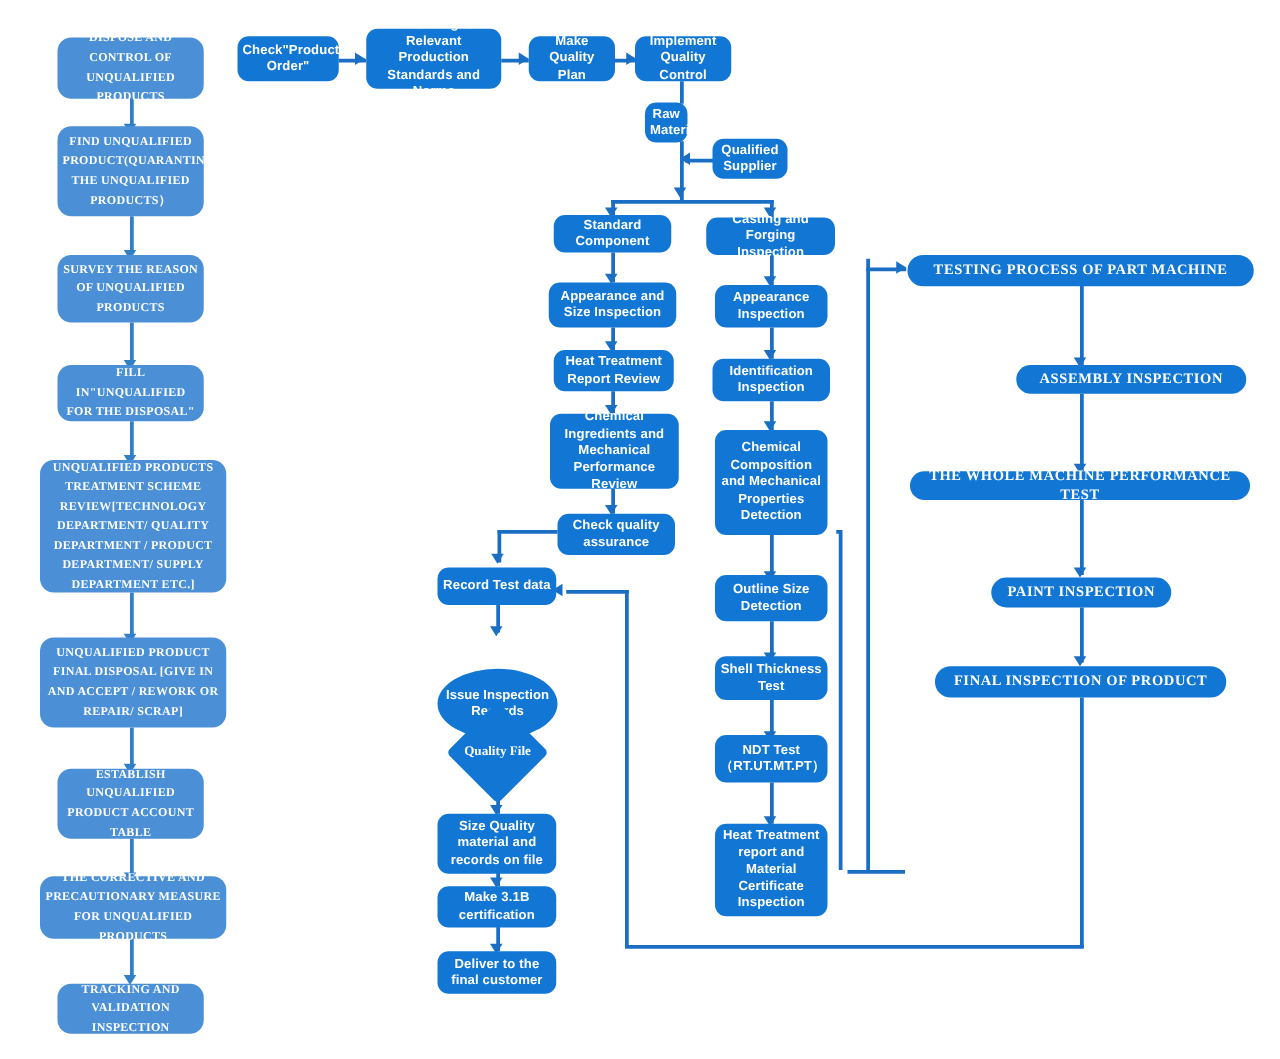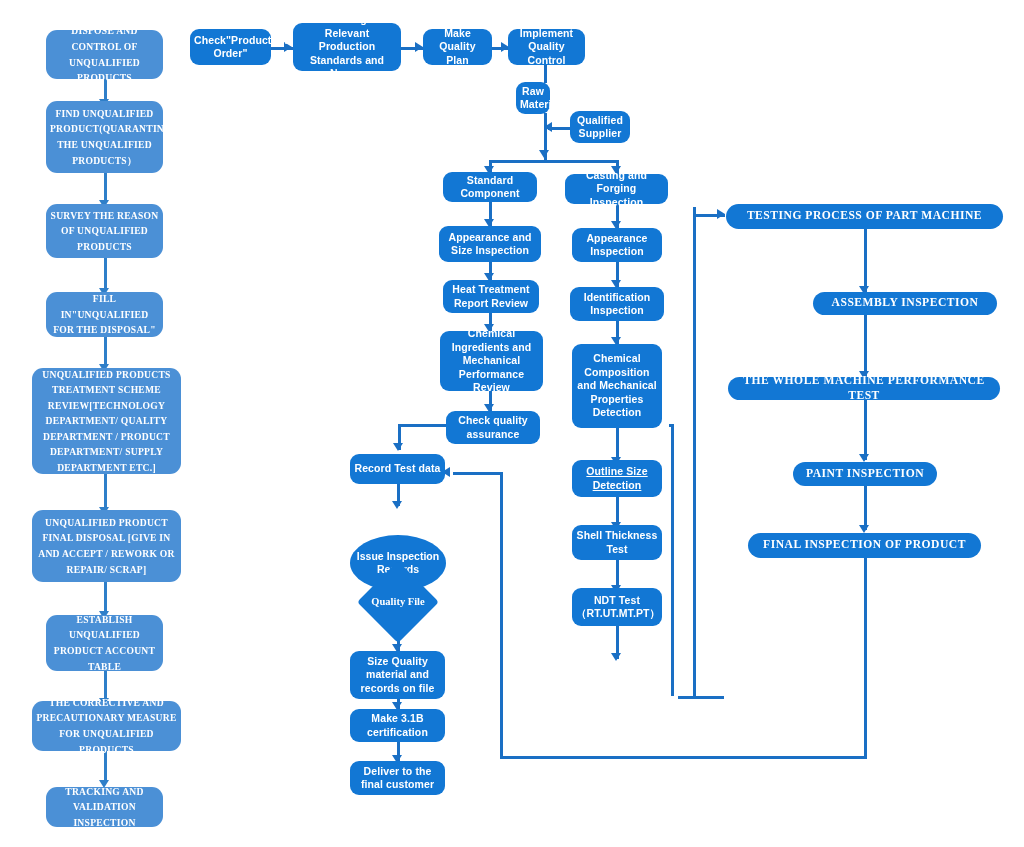--- a/index.html
+++ b/index.html
@@ -255,32 +255,35 @@
     </div>
 
   <div class="node rr" style="left:570px; top:287px; width:94px; height:34px;">
     <span>Identification Inspection</span>
     </div>
 
   <div class="node rr" style="left:572px; top:344px; width:90px; height:84px;">
     <span>Chemical Composition and Mechanical Properties Detection</span>
     </div>
 
-  <div class="node rr" style="left:572px; top:460px; width:90px; height:37px;text-decoration:underline;">
+  <div class="node rr" style="left:572px; top:460px; width:90px; height:37px;">
     <span>Outline Size Detection</span>
     </div>
 
   <div class="node rr" style="left:572px; top:525px; width:90px; height:35px;">
     <span>Shell Thickness Test</span>
     </div>
 
   <div class="node rr" style="left:572px; top:588px; width:90px; height:38px;">
     <span>NDT Test（RT.UT.MT.PT）</span>
     </div>
 
+  <div class="node rr" style="left:572px; top:659px; width:90px; height:74px;">
+    <span>Heat Treatment report and Material Certificate Inspection</span>
+    </div>
 
   <div class="ln v" style="left:397px; top:484px; width:2.6px; height:22px;"></div>
   <div class="arw ad" style="left:392px; top:501px;"></div>
   <div class="ln v" style="left:397px; top:562px; width:2.6px; height:20px;"></div>
   <div class="arw ad" style="left:392px; top:576px;"></div>
   <div class="ln v" style="left:397px; top:633px; width:2.6px; height:18px;"></div>
   <div class="arw ad" style="left:392px; top:644px;"></div>
   <div class="ln v" style="left:397px; top:688px; width:2.6px; height:21px;"></div>
   <div class="arw ad" style="left:392px; top:702px;"></div>
   <div class="ln v" style="left:397px; top:741px; width:2.6px; height:20px;"></div>

